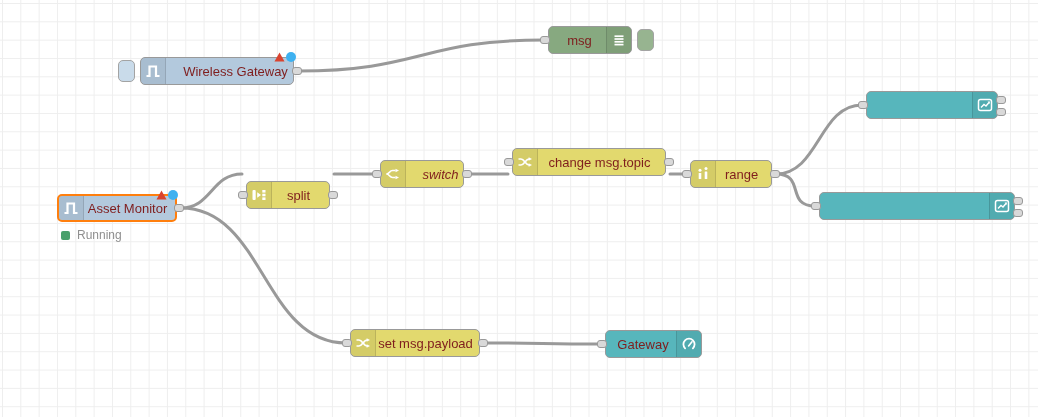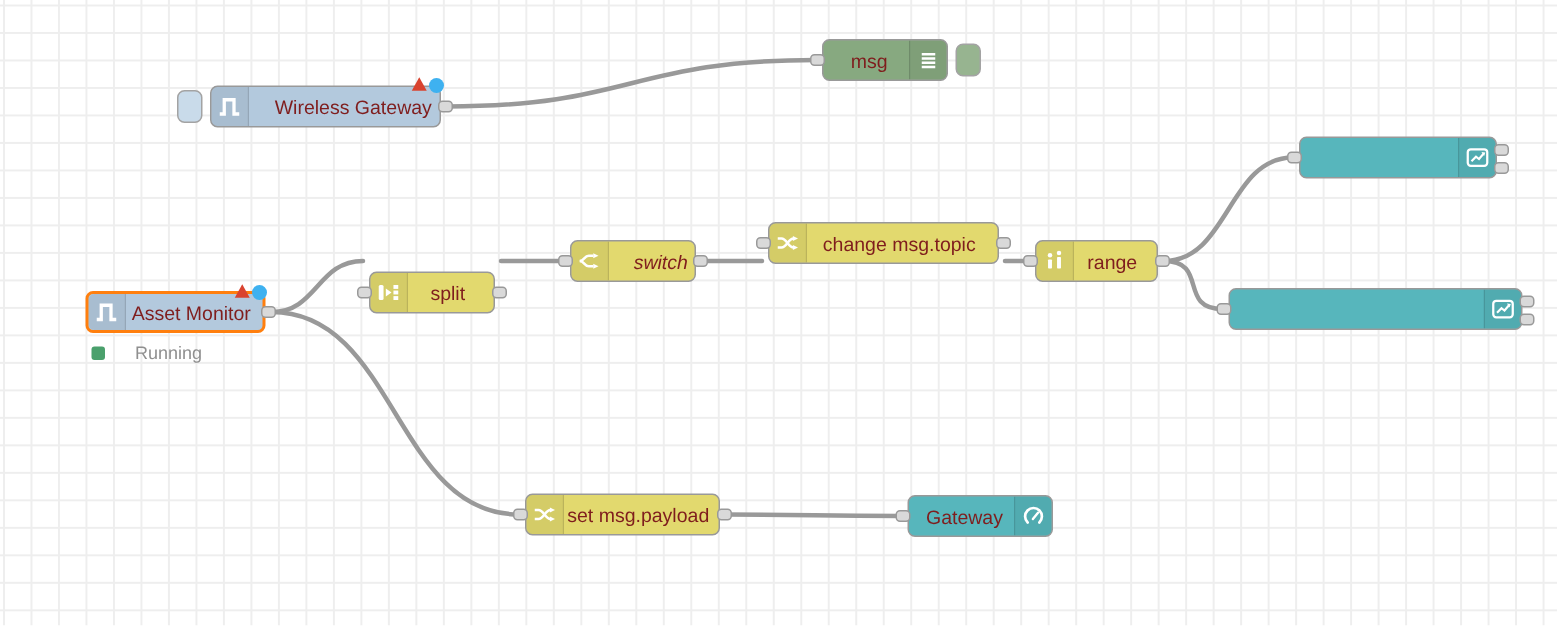--- a/index.html
+++ b/index.html
@@ -38,21 +38,21 @@
   .port.out1{right:-9px;top:16px;}
   .node-button{
     position:absolute;width:17px;height:22px;top:2px;border:1.5px solid #a3a3a3;
     border-radius:5px;box-sizing:border-box;cursor:pointer;
   }
   .node-button.left{left:-23px;}
   .node-button.right{right:-23px;}
   .badges{position:absolute;top:-10px;right:-3px;display:flex;align-items:center;gap:1px;z-index:4;}
   .badge-dot{width:10px;height:10px;border-radius:50%;}
   .status{
-    position:absolute;top:32px;left:2px;display:flex;align-items:center;gap:20px;
+    position:absolute;top:32px;left:2px;display:flex;align-items:center;gap:7px;
     font-size:12px;color:#8f8f8f;white-space:nowrap;
   }
   .status-dot{width:9px;height:9px;border-radius:2px;}
 </style>
 </head>
 <body>
 
 <div class="canvas">
   <svg class="wires" width="1038" height="417">
       <path d="M 298 71 C 421 71 421 40 544 40"></path>

